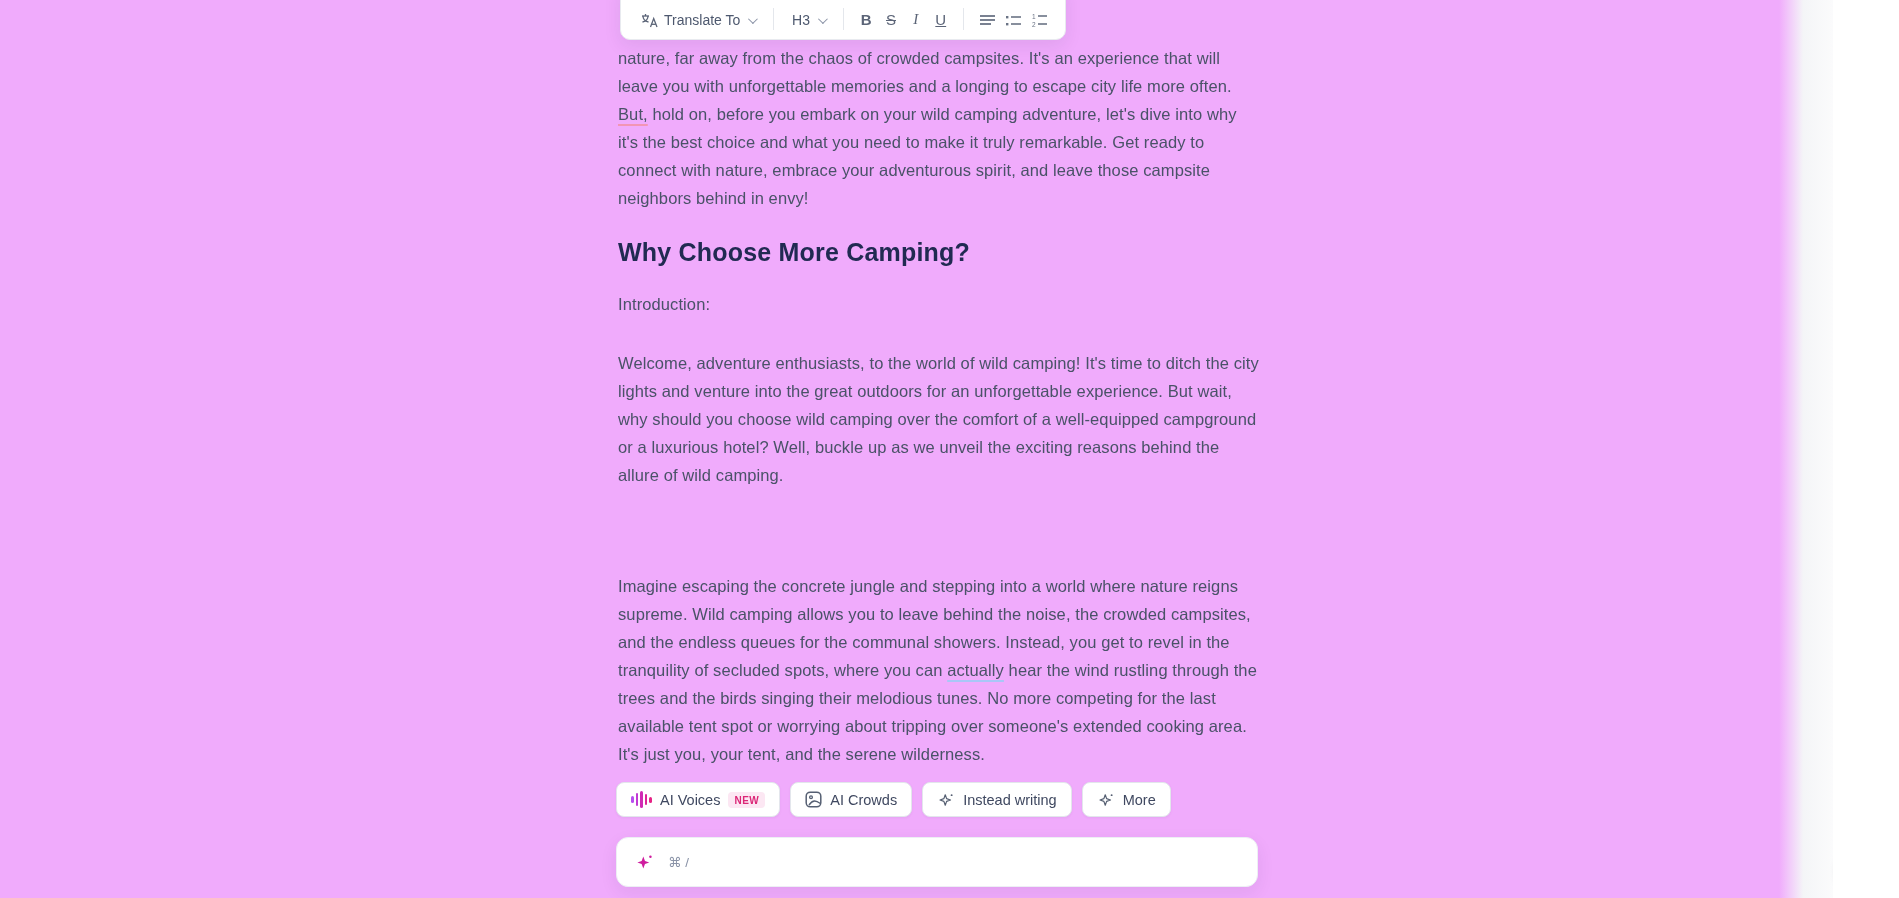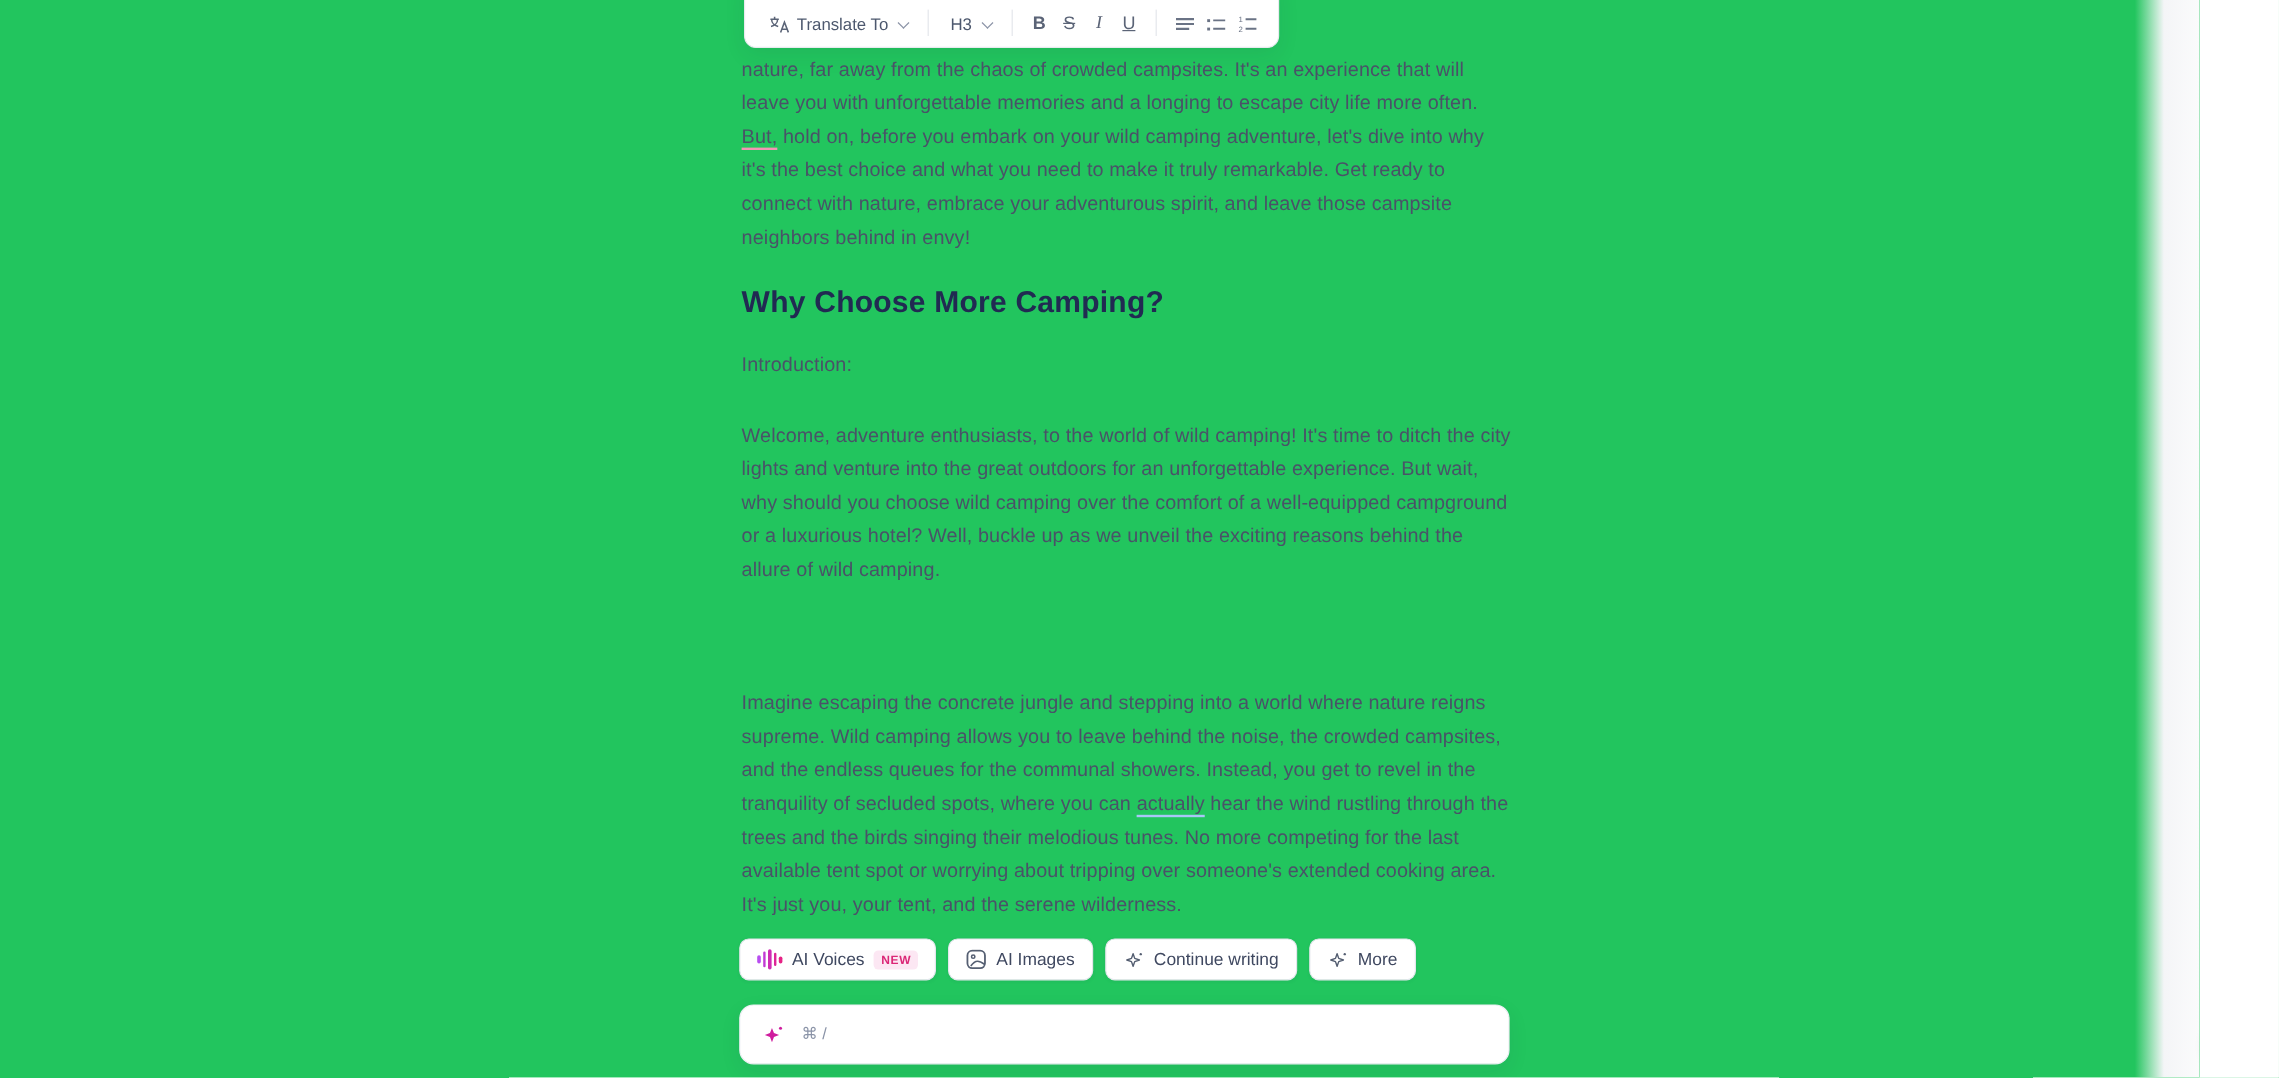--- a/index.html
+++ b/index.html
@@ -1,18 +1,18 @@
 <!DOCTYPE html>
 <html><head>
 <meta charset="utf-8">
 <style>
   * { margin:0; padding:0; box-sizing:border-box; }
   html,body { width:1899px; height:898px; overflow:hidden;
     font-family:"Liberation Sans","DejaVu Sans",sans-serif; background:#ffffff; }
-  #screen { position:relative; width:1833px; height:898px; background:#22c55e; overflow:hidden; }
+  #screen { position:relative; width:1833px; height:898px; background:#f0abfc; overflow:hidden; }
 
   
   .right-gutter { position:absolute; top:0; right:0; width:54px; height:898px;
     background:linear-gradient(90deg, rgba(244,245,247,0) 0%, #f4f5f7 45%, #fbfbfc 100%); }
 
   
   .toolbar { position:absolute; left:620px; top:-18px; height:58px; width:446px;
     background:#ffffff; border:1px solid #e8eaef; border-radius:10px;
     box-shadow:0 6px 18px rgba(30,40,70,.08);
     display:flex; align-items:flex-end; padding:0 14px 7px 14px; gap:4px; }
@@ -165,28 +165,28 @@
       </span>
       <span>AI Voices</span>
       <span class="badge-new">NEW</span>
     </div>
     <div class="act-btn">
       <svg width="17" height="17" viewBox="0 0 17 17">
         <rect x="1.2" y="1.2" width="14.6" height="14.6" rx="4" fill="none" stroke="#555f72" stroke-width="1.5"></rect>
         <circle cx="6" cy="6.2" r="1.4" fill="none" stroke="#555f72" stroke-width="1.3"></circle>
         <path d="M4 14 C8 8.5 11 9.5 15.4 12.5" fill="none" stroke="#555f72" stroke-width="1.4"></path>
       </svg>
-      <span>AI Images</span>
+      <span>AI Crowds</span>
     </div>
     <div class="act-btn">
       <svg width="18" height="18" viewBox="0 0 24 24">
         <path d="M11 5 L12.8 10.2 L18 12 L12.8 13.8 L11 19 L9.2 13.8 L4 12 L9.2 10.2 Z" fill="none" stroke="#555f72" stroke-width="1.6" stroke-linejoin="round"></path>
         <circle cx="19.5" cy="5.5" r="1.3" fill="#555f72"></circle>
       </svg>
-      <span>Continue writing</span>
+      <span>Instead writing</span>
     </div>
     <div class="act-btn">
       <svg width="18" height="18" viewBox="0 0 24 24">
         <path d="M11 5 L12.8 10.2 L18 12 L12.8 13.8 L11 19 L9.2 13.8 L4 12 L9.2 10.2 Z" fill="none" stroke="#555f72" stroke-width="1.6" stroke-linejoin="round"></path>
         <circle cx="19.5" cy="5.5" r="1.3" fill="#555f72"></circle>
       </svg>
       <span>More</span>
     </div>
   </div>
 

